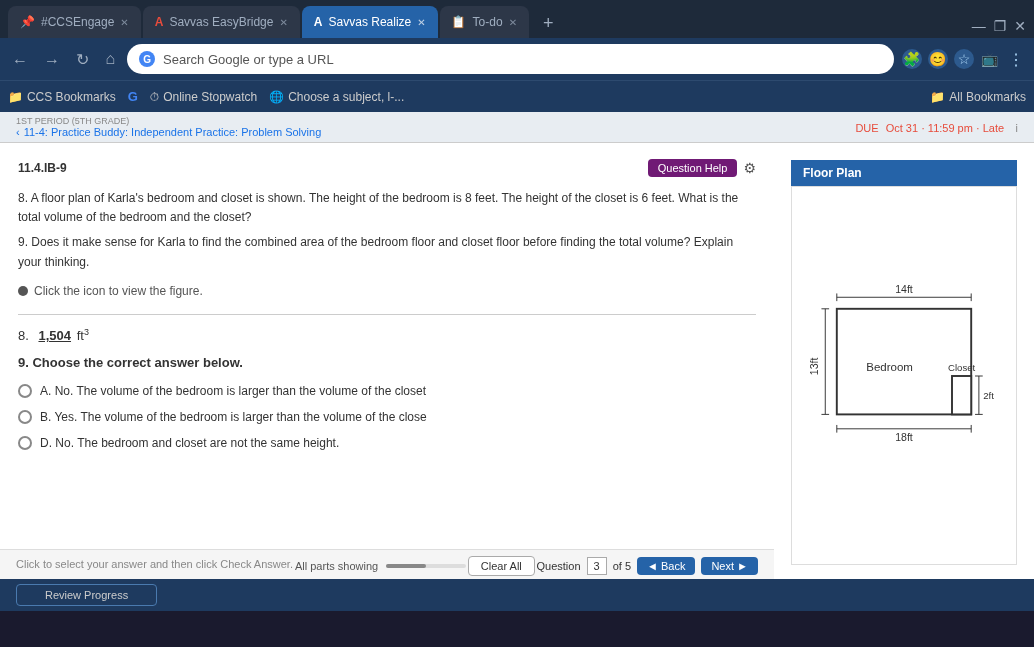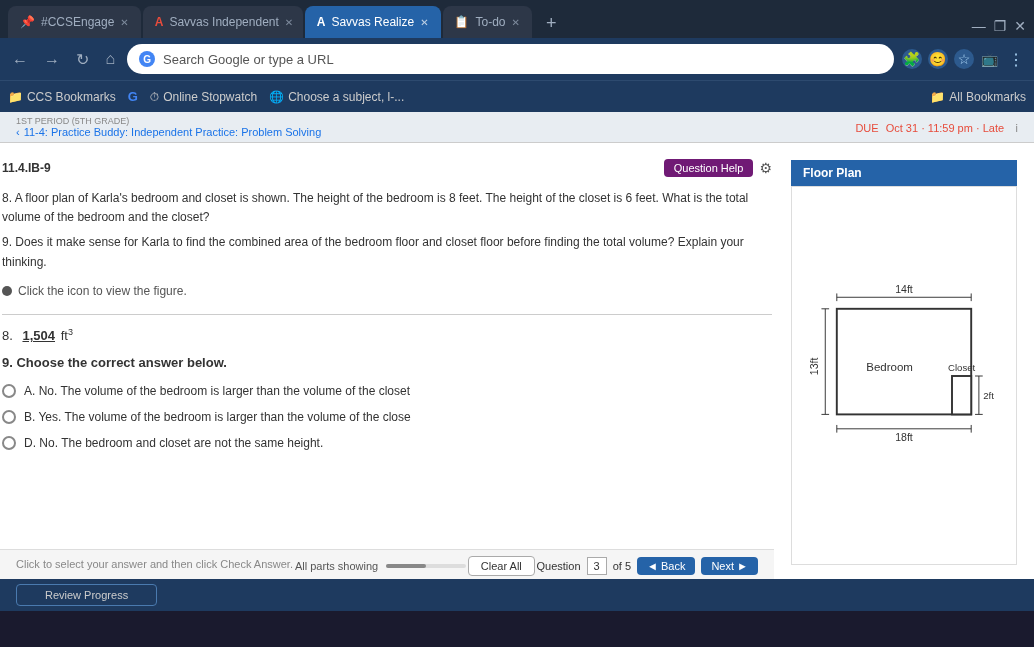--- a/index.html
+++ b/index.html
@@ -218,21 +218,21 @@
 
     
     .content-area {
       display: flex;
       height: calc(100% - 28px);
       background: white;
     }
 
     .question-panel {
       flex: 1;
-      padding: 16px 2px;
+      padding: 16px 18px;
       overflow-y: auto;
       position: relative;
     }
 
     .question-header {
       display: flex;
       justify-content: space-between;
       align-items: center;
       margin-bottom: 12px;
       font-size: 12px;
@@ -469,21 +469,21 @@
 <body>
 
 <div class="tab-bar">
   <div class="tab inactive">
     <span>📌</span>
     <span>#CCSEngage</span>
     <span class="tab-close">✕</span>
   </div>
   <div class="tab inactive">
     <span style="color:#e74c3c;font-weight:bold;font-size:12px;">A</span>
-    <span>Savvas Independent</span>
+    <span>Savvas EasyBridge</span>
     <span class="tab-close">✕</span>
   </div>
   <div class="tab active">
     <span style="color:#fff;font-weight:bold;font-size:12px;">A</span>
     <span>Savvas Realize</span>
     <span class="tab-close">✕</span>
   </div>
   <div class="tab inactive">
     <span>📋</span>
     <span>To-do</span>

